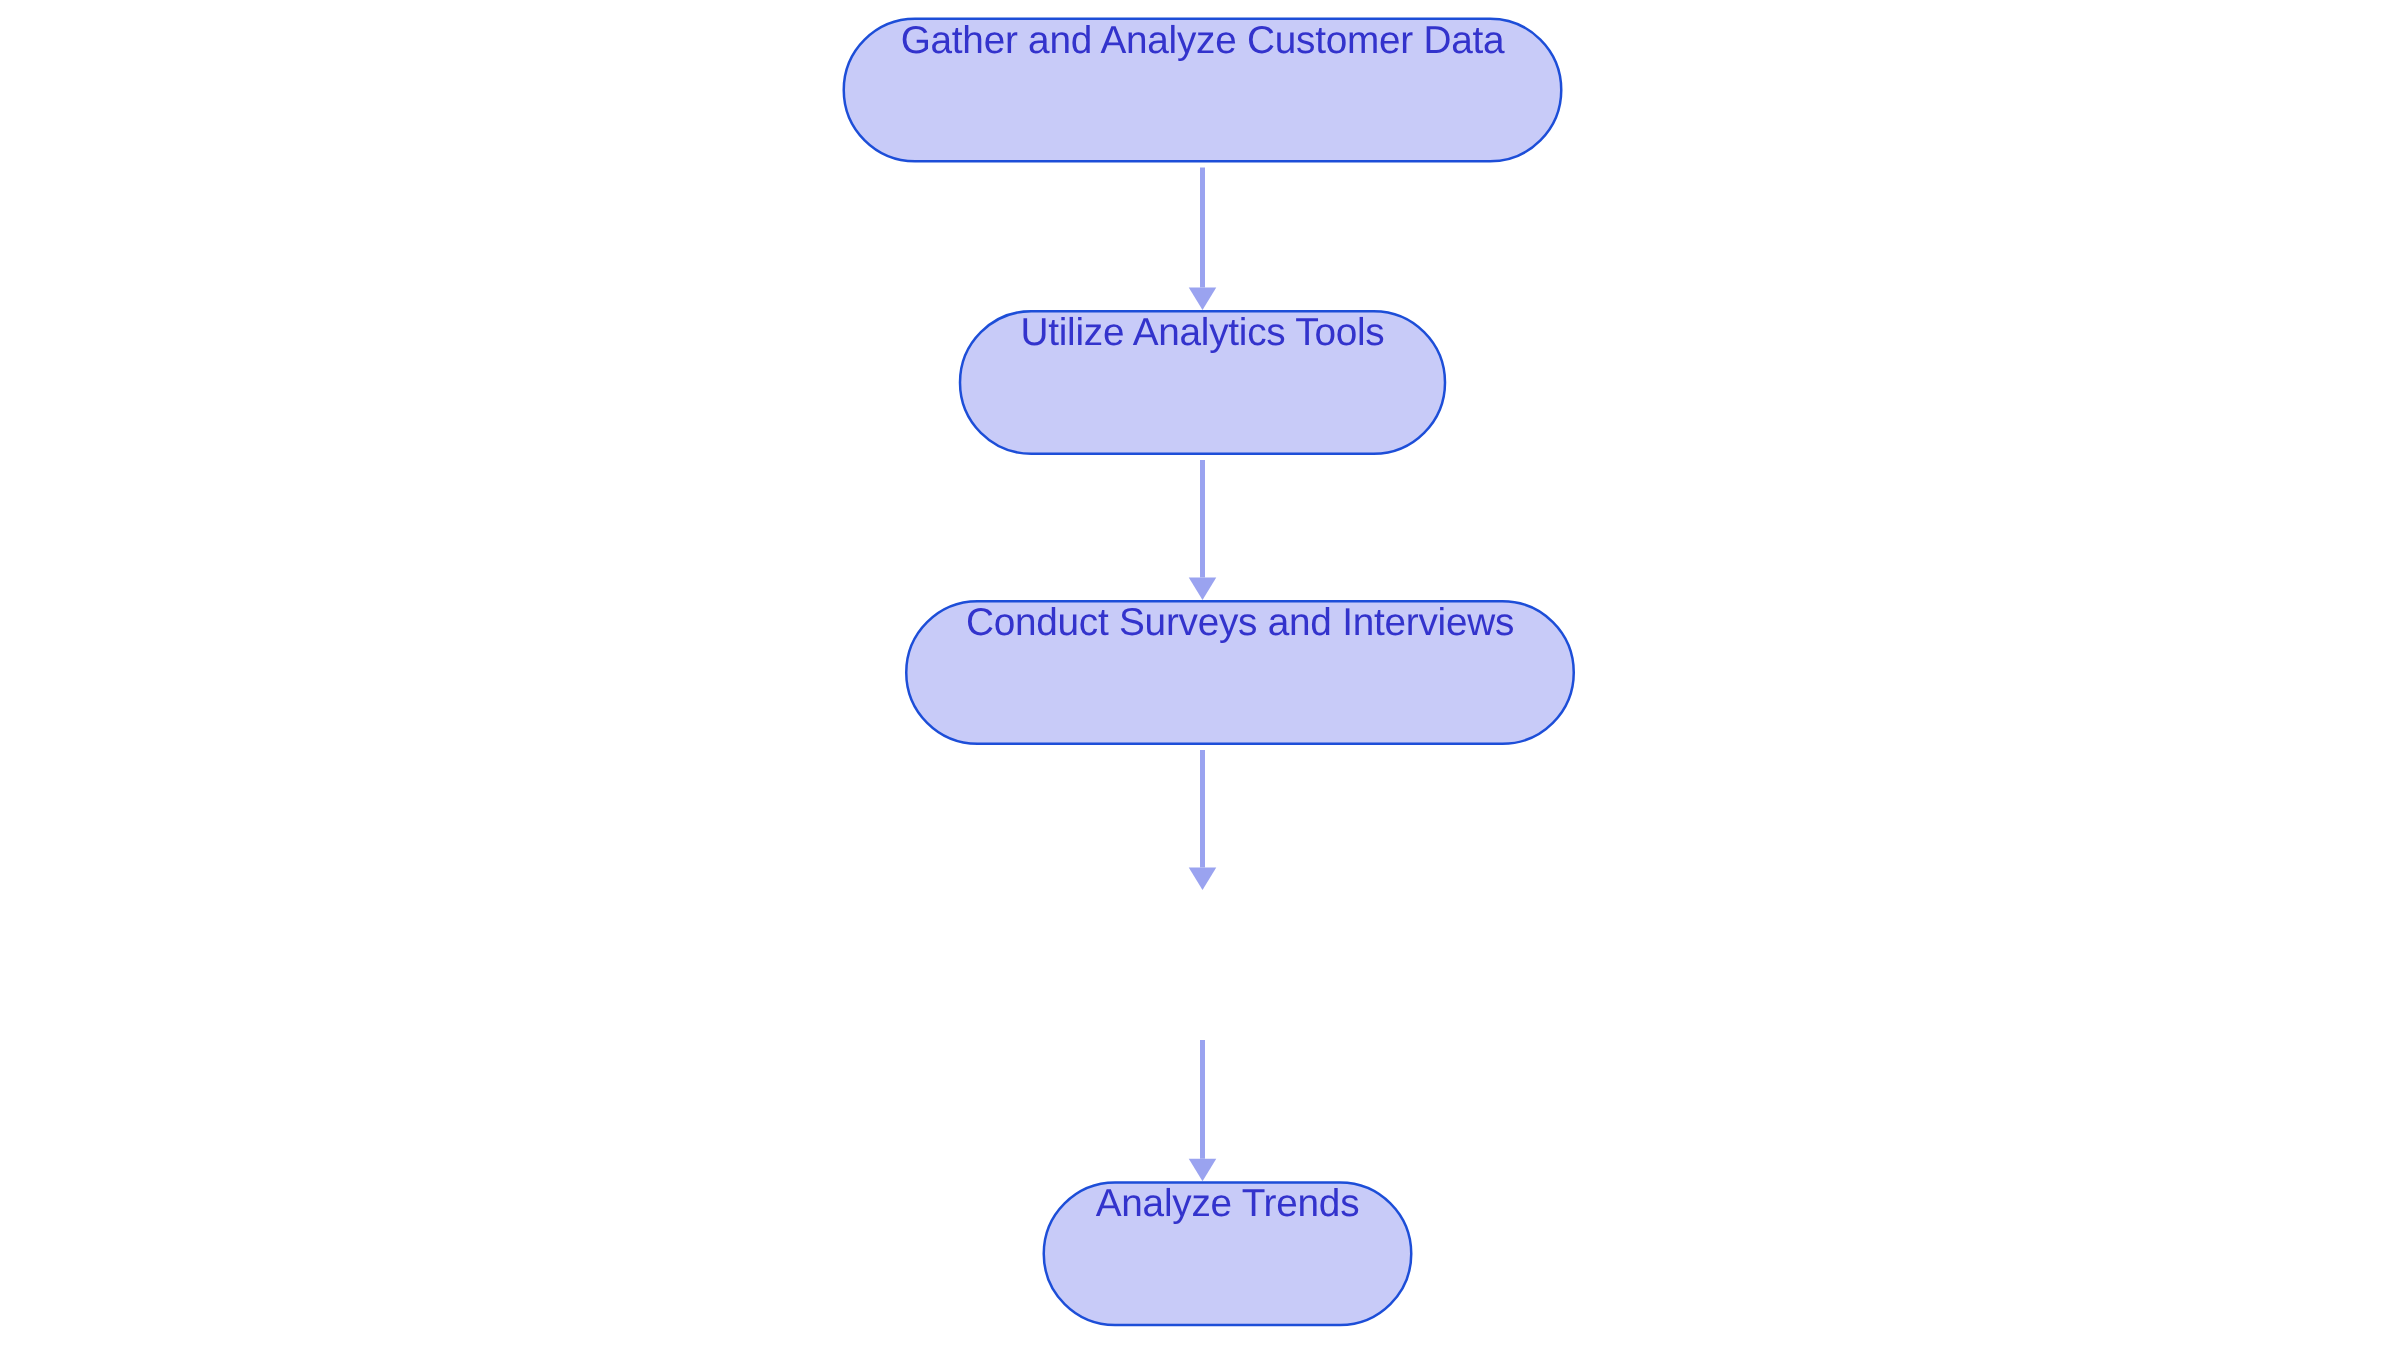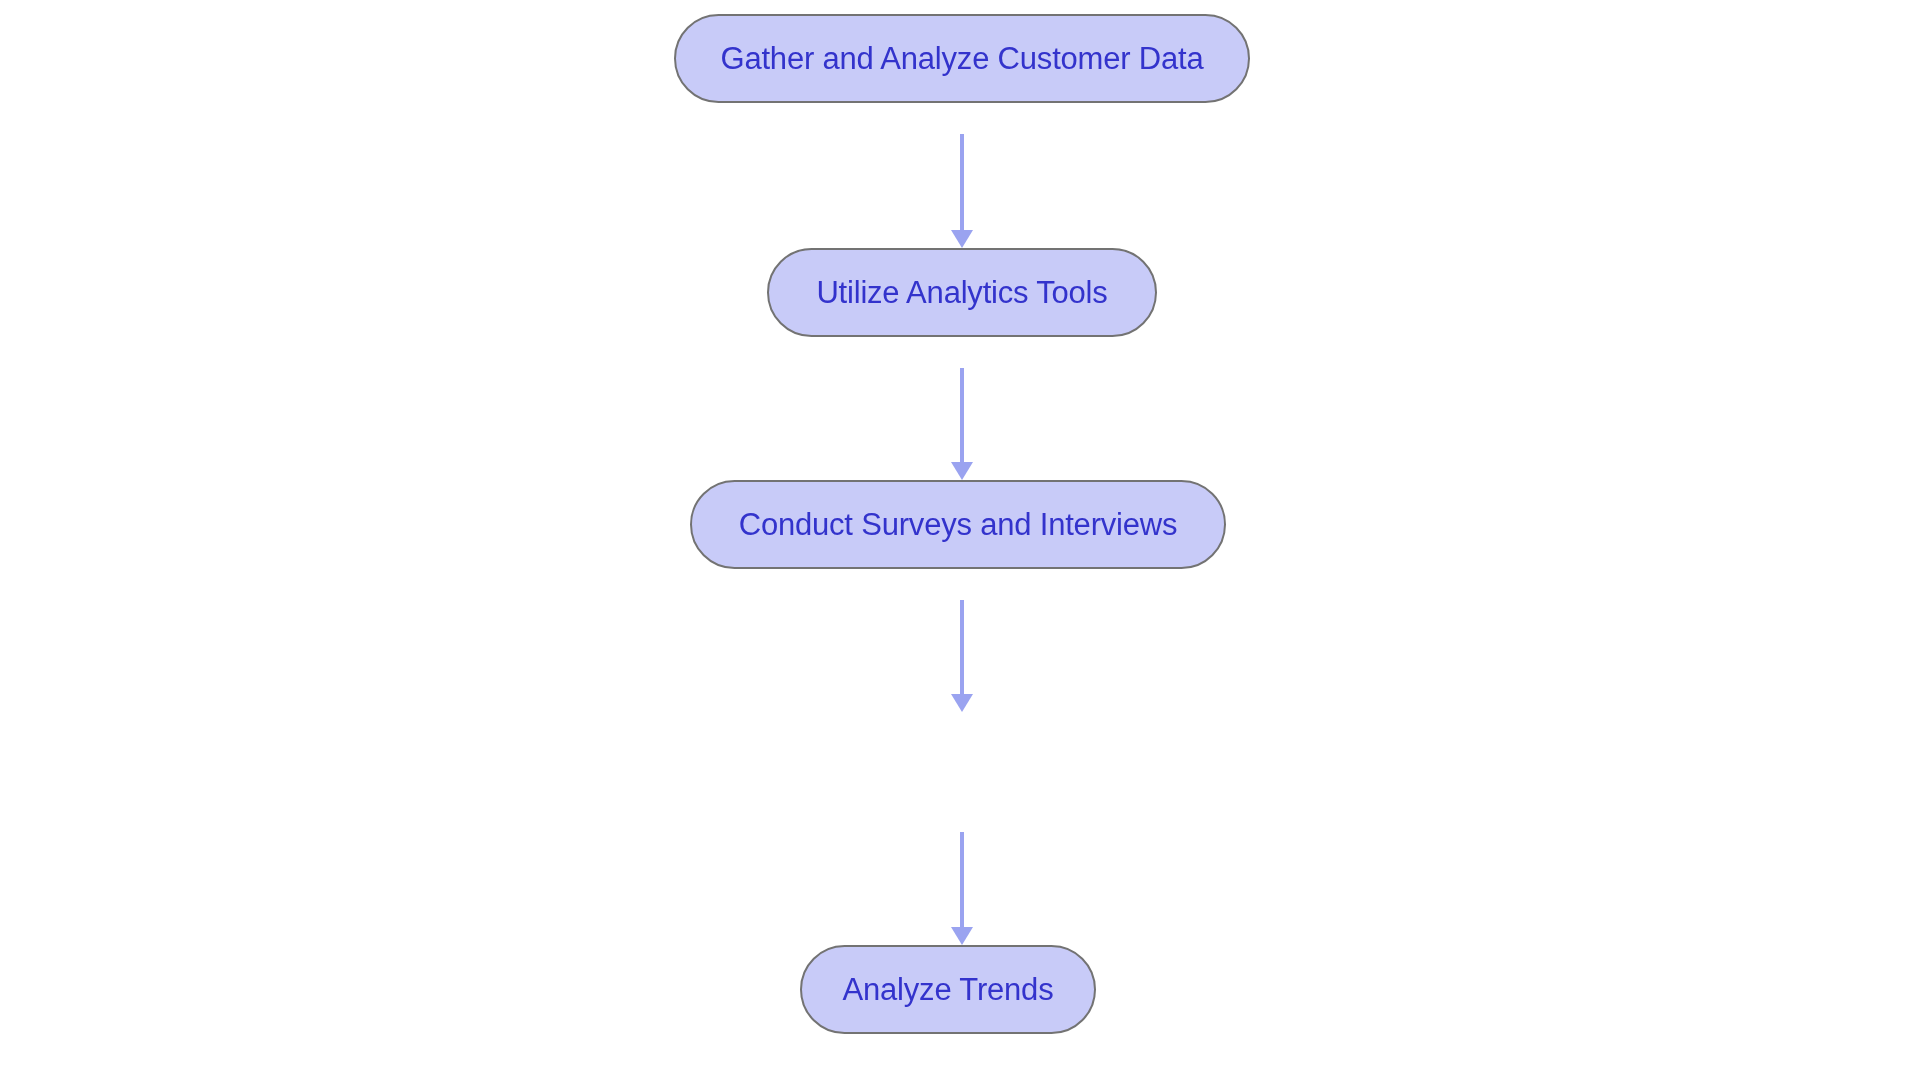--- a/index.html
+++ b/index.html
@@ -26,44 +26,44 @@
     left: 0;
     top: 0;
     width: 1920px;
     height: 1083px;
   }
 
   
   .node {
     position: absolute;
     box-sizing: border-box;
-    height: 89px;
+    height: 116px;
     border-radius: 60px;
     background: #c8cbf8;
-    border: 2px solid #737373;
+    border: 2px solid #1d4ed8;
     display: flex;
-    align-items: center;
+    align-items: flex-start;
     justify-content: center;
     transform: translateX(-50%);
   }
   .node-label {
     color: #3333cc;
     font-size: 31px;
     font-family: "Liberation Sans", sans-serif;
     font-weight: 400;
     letter-spacing: -0.2px;
     white-space: nowrap;
     line-height: 1;
   }
 
   .node-1 { left: 962px; top: 14px;  width: 576px; }
   .node-2 { left: 962px; top: 248px; width: 390px; }
-  .node-3 { left: 958px; top: 480px; width: 536px; }
+  .node-3 { left: 992px; top: 480px; width: 536px; }
   .node-4 { left: 962px; top: 712px; width: 360px; }
-  .node-5 { left: 948px; top: 945px; width: 296px; }
+  .node-5 { left: 982px; top: 945px; width: 296px; }
 
   
   .connector {
     position: absolute;
     left: 962px;
     transform: translateX(-50%);
     width: 24px;
   }
   .connector .stem {
     position: absolute;

